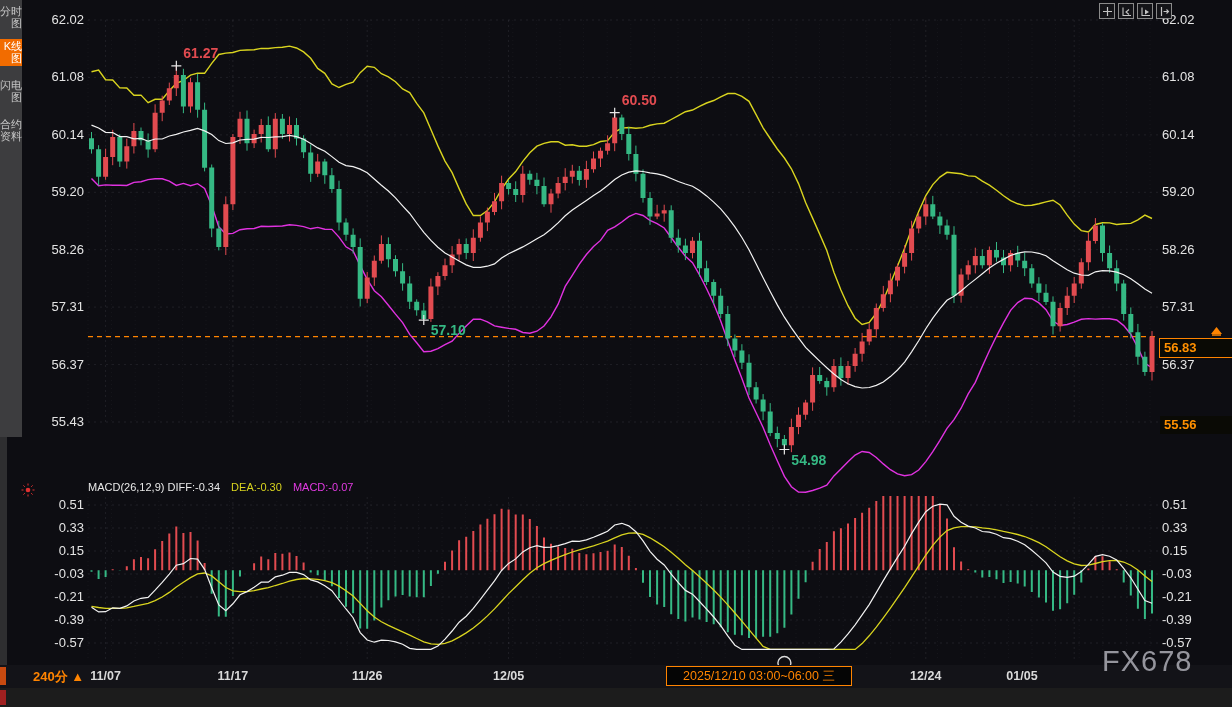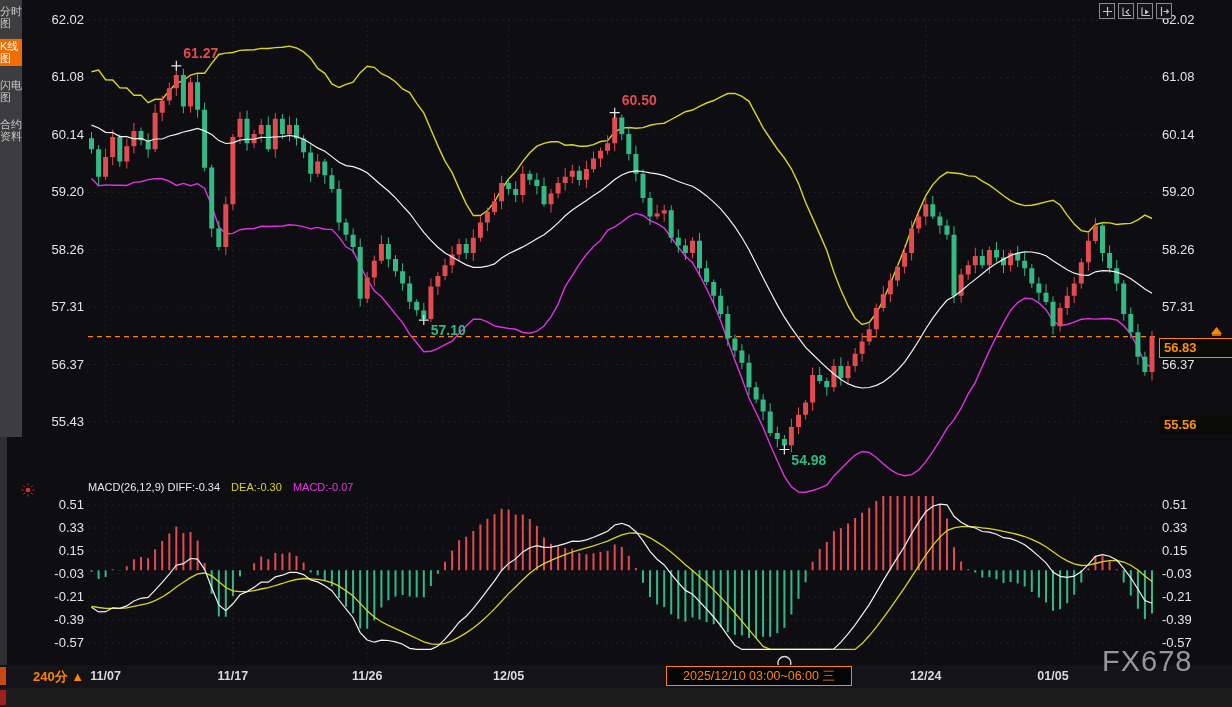--- a/index.html
+++ b/index.html
@@ -2,21 +2,21 @@
 <html><head>
 <meta charset="utf-8">
 <style>
   html,body{margin:0;padding:0;background:#000;}
   .app{position:relative;width:1232px;height:707px;background:#0d0d12;overflow:hidden;
        font-family:"Liberation Sans","DejaVu Sans",sans-serif;-webkit-font-smoothing:antialiased;}
   #chart-svg{position:absolute;left:0;top:0;}
   
   .sidebar{position:absolute;left:0;top:0;width:22px;height:437px;background:#3d3d3f;z-index:5;}
   .sidebar-strip{position:absolute;left:0;top:437px;width:7px;height:228px;background:#2e2e30;z-index:5;}
-  .side-item{position:absolute;left:0;width:22px;text-align:left;font-size:11px;line-height:11.5px;
+  .side-item{position:absolute;left:0;width:22px;text-align:right;font-size:11px;line-height:11.5px;
              color:#c6c6c6;word-break:break-all;padding:2px 0;cursor:pointer;letter-spacing:0;}
   .side-item.active{background:#f26c00;color:#fff;}
   
   .hdr{position:absolute;top:4px;left:88px;height:16px;font-size:13px;color:#e8e8e8;z-index:6;white-space:nowrap;}
   .hdr span{margin-right:6px;vertical-align:middle;}
   .t-inst{font-weight:bold;color:#f2f2f2;}
   .t-period{color:#ff4d1a;font-weight:bold;}
   .menu-circle{display:inline-block;width:13px;height:13px;border:1px solid #ff8400;border-radius:50%;
                color:#ff8400;font-size:9px;line-height:12px;text-align:center;vertical-align:middle;}
   .mini-chart-ic{display:inline-block;width:13px;height:12px;background:#2a57c8;border:1px solid #9fb2d8;vertical-align:middle;}
@@ -253,21 +253,21 @@
   <div class="lower-badge">55.56</div>
 
   <div class="daterow">
     <div class="period-lbl">240分 ▲</div>
     <div id="datelabs">
         <div class="datelab" style="left: 105.64px;">11/07</div>
         <div class="datelab" style="left: 232.9px;">11/17</div>
         <div class="datelab" style="left: 367.23px;">11/26</div>
         <div class="datelab" style="left: 508.63px;">12/05</div>
         <div class="datelab" style="left: 925.76px;">12/24</div>
-        <div class="datelab" style="left: 1053px;">01/05</div>
+        <div class="datelab" style="left: 1022px;">01/05</div>
       </div>
     <div class="cross-box">2025/12/10 03:00~06:00 三</div>
   </div>
   <div class="edge-marker-a"></div>
   <div class="edge-marker-b"></div>
 
   <div class="toolbar-bg"></div>
 
   <div class="watermark">FX678</div>
 </div>

